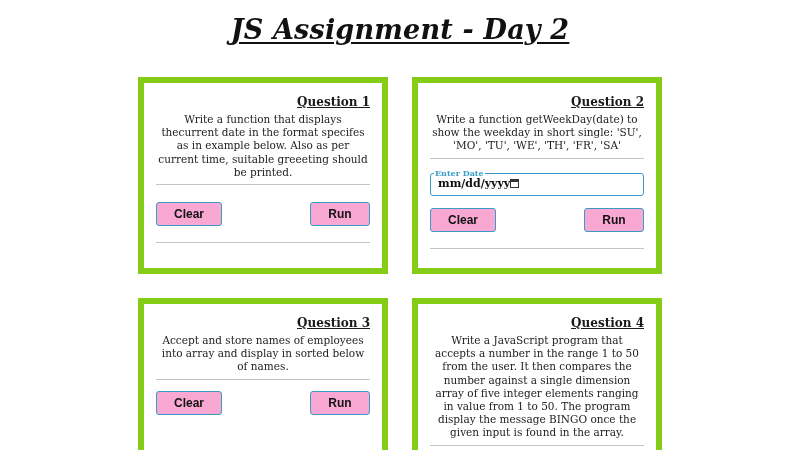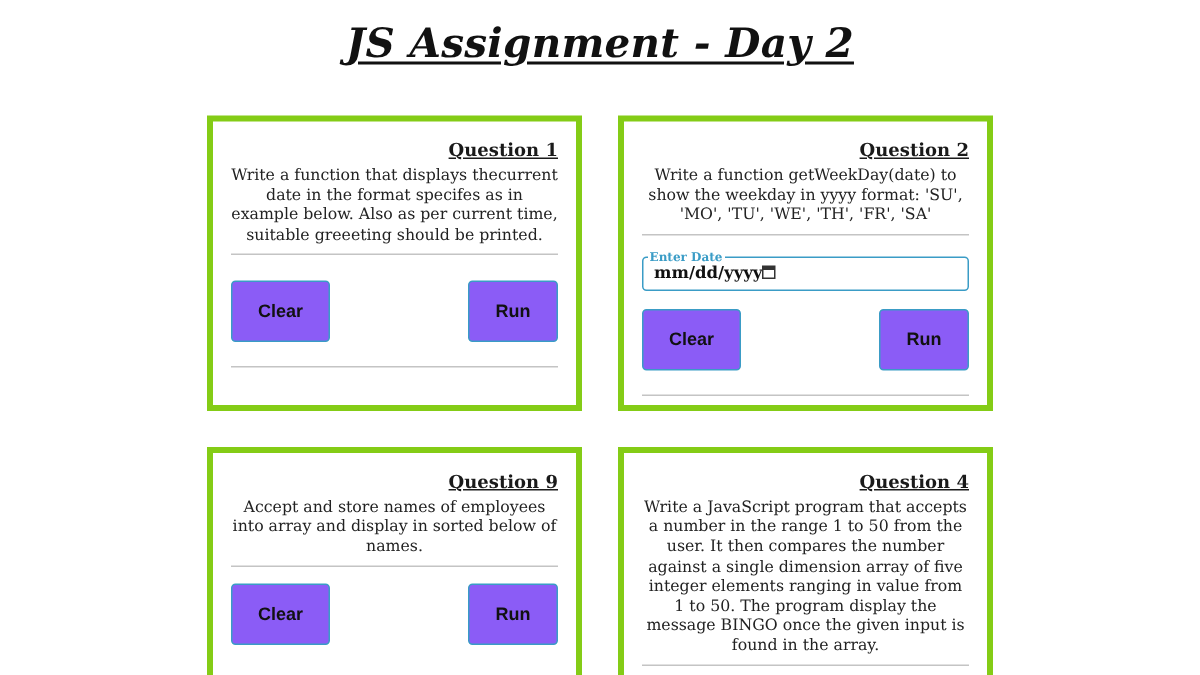--- a/index.html
+++ b/index.html
@@ -10,38 +10,38 @@
       color: #222;
     }
     .page-title {
       position: absolute; left: 0; top: 14px; width: 800px; text-align: center;
       font-family: "DejaVu Serif", serif; font-style: italic; font-weight: bold;
       font-size: 27px; text-decoration: underline; text-decoration-thickness: 2px;
       text-underline-offset: 3px; color: #111; margin: 0; letter-spacing: 0.2px;
     }
     .card {
       position: absolute; box-sizing: border-box; width: 250px;
-      border: 4px solid #84cc16; background: #fff;
+      border: 6px solid #84cc16; background: #fff;
       padding: 12px 12px 0 12px;
     }
     .card .q-title {
       text-align: right; font-family: "DejaVu Serif", serif; font-weight: bold;
       font-size: 12px; text-decoration: underline; margin: 0 0 4px 0; color: #1a1a1a;
     }
     .card .q-desc {
       font-family: "DejaVu Serif", serif; font-size: 10.5px; line-height: 13.2px;
       margin: 0; color: #222; text-align: center;
     }
     .hr {
       height: 0; border-top: 1.5px solid #c4c4c4; margin: 0;
     }
     .btn-row { display: flex; justify-content: space-between; }
     .btn {
-      box-sizing: border-box; width: 66px; height: 41px; border: 1.5px solid #3a9cc6;
-      border-radius: 3px; background: #8b5cf6; font-family: "Liberation Sans", sans-serif;
+      box-sizing: border-box; width: 66px; height: 24px; border: 1.5px solid #3a9cc6;
+      border-radius: 3px; background: #f9a8d4; font-family: "Liberation Sans", sans-serif;
       font-weight: bold; font-size: 12px; color: #111; display: flex;
       align-items: center; justify-content: center; cursor: pointer; padding: 0;
     }
     .btn.run { width: 60px; }
     fieldset.field {
       margin: 0; padding: 0 7px 2px 7px; border: 1.5px solid #3a9cc6; border-radius: 3px;
       box-sizing: border-box;
     }
     fieldset.field legend {
       font-family: "DejaVu Serif", serif; font-weight: bold; font-size: 8px;
@@ -69,39 +69,39 @@
   <div class="btn-row" style="margin-top:17px;">
     <button class="btn">Clear</button>
     <button class="btn run">Run</button>
   </div>
   <div class="hr" style="margin-top:16px;"></div>
   <div style="min-height:20px;"></div>
 </section>
 
 <section class="card" style="left:412px; top:77px; height:197px;">
   <h2 class="q-title">Question 2</h2>
-  <p class="q-desc">Write a function getWeekDay(date) to show the weekday in yyyy format: 'SU', 'MO', 'TU', 'WE', 'TH', 'FR', 'SA'</p>
+  <p class="q-desc">Write a function getWeekDay(date) to show the weekday in short single: 'SU', 'MO', 'TU', 'WE', 'TH', 'FR', 'SA'</p>
   <div class="hr" style="margin-top:5px;"></div>
   <fieldset class="field" style="margin-top:10px;">
     <legend>Enter Date</legend>
     <div class="date-input">
       <span class="ph">mm/dd/yyyy</span>
       <span class="cal-icon"></span>
     </div>
   </fieldset>
   <div class="btn-row" style="margin-top:12px;">
     <button class="btn">Clear</button>
     <button class="btn run">Run</button>
   </div>
   <div class="hr" style="margin-top:16px;"></div>
   <div></div>
 </section>
 
 <section class="card" style="left:138px; top:298px; height:170px;">
-  <h2 class="q-title">Question 9</h2>
+  <h2 class="q-title">Question 3</h2>
   <p class="q-desc">Accept and store names of employees into array and display in sorted below of names.</p>
   <div class="hr" style="margin-top:5px;"></div>
   <div class="btn-row" style="margin-top:11px;">
     <button class="btn">Clear</button>
     <button class="btn run">Run</button>
   </div>
 </section>
 
 <section class="card" style="left:412px; top:298px; height:170px;">
   <h2 class="q-title">Question 4</h2>

